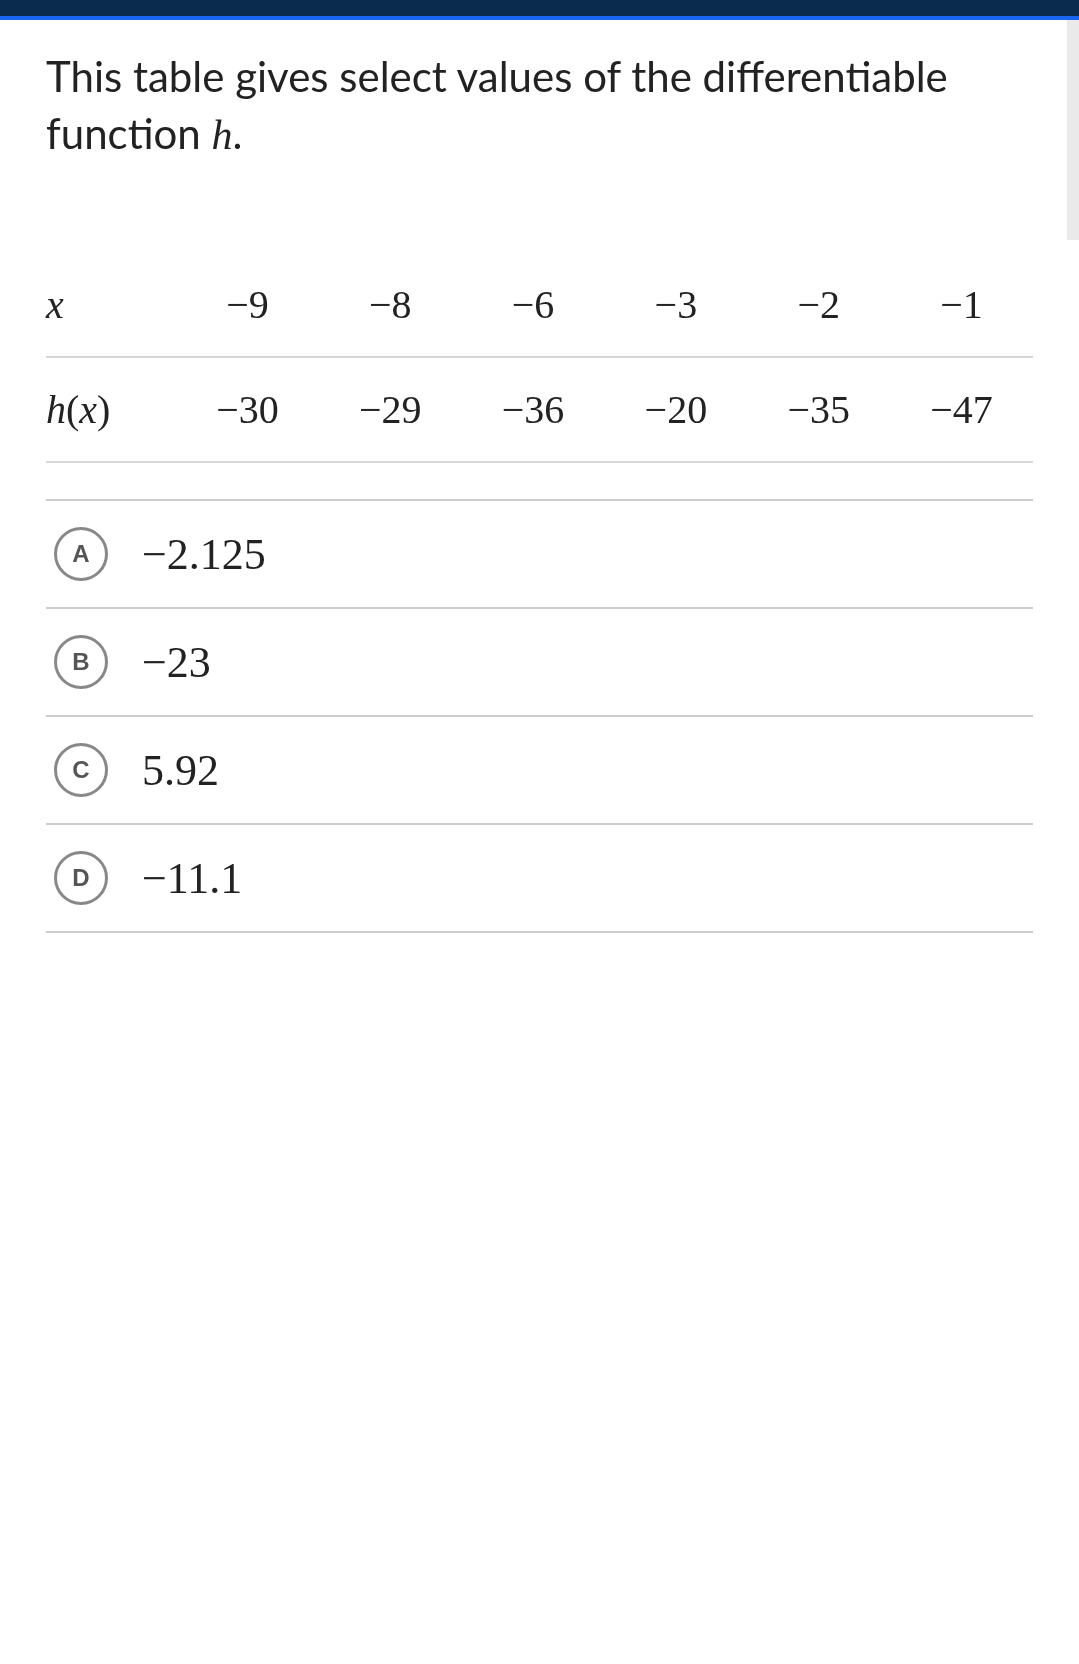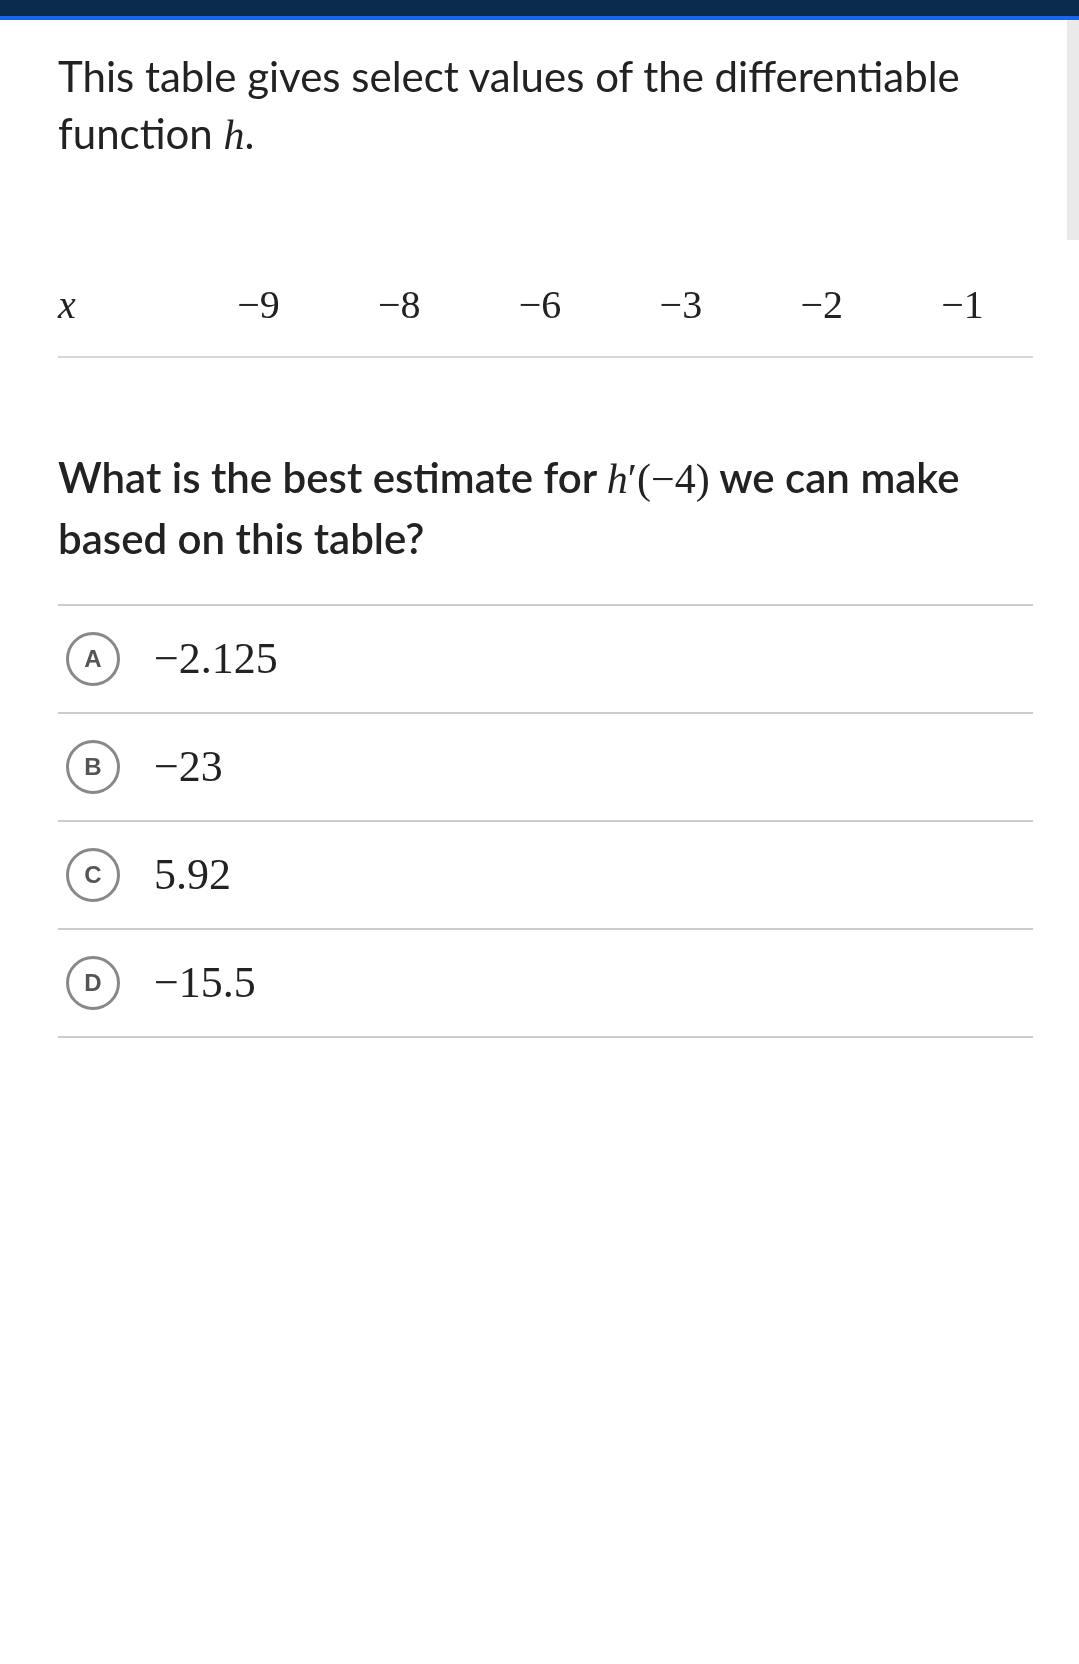--- a/index.html
+++ b/index.html
@@ -15,21 +15,21 @@
     background: #0a2a4e;
     border-bottom: 4px solid #1865f2;
   }
   .rightedge {
     position: absolute;
     right: 0; top: 20px;
     width: 12px; height: 220px;
     background: #eaeaea;
   }
   .content {
-    padding: 28px 46px 0 58px;
+    padding: 28px 46px 0 46px;
   }
   .intro {
     font-size: 42px;
     line-height: 1.35;
     color: #222;
     font-weight: 400;
   }
   .intro .hvar {
     font-family: Georgia, "Times New Roman", serif;
     font-style: italic;
@@ -123,27 +123,33 @@
       <tbody>
           <tr class="r1">
         <td class="rowhdr">x</td>
         <td>−9</td>
         <td>−8</td>
         <td>−6</td>
         <td>−3</td>
         <td>−2</td>
         <td>−1</td>
       </tr>
+      <tr class="r2">
+        <td class="rowhdr" style="font-style:normal"><span style="font-style:italic">h</span>(<span style="font-style:italic">x</span>)</td>
+        <td>−30</td>
+        <td>−29</td>
+        <td>−36</td>
+        <td>−20</td>
+        <td>−35</td>
+        <td>−47</td>
+      </tr>
     </tbody>
       </table>
   </div>
 
-  <p class="question">
-    <span>What is the best estimate for </span><span class="mth"><span class="f">h</span><span>′</span><span>(−4)</span></span><span> we can make based on this table?</span>
-  </p>
 
 
   <div class="answers">
 
     <div class="answer">
       <div class="radio">
         <span>A</span>
       </div>
       <div class="answer-text">−2.125</div>
     </div>
@@ -159,18 +165,18 @@
       <div class="radio">
         <span>C</span>
       </div>
       <div class="answer-text">5.92</div>
     </div>
 
     <div class="answer">
       <div class="radio">
         <span>D</span>
       </div>
-      <div class="answer-text">−15.5</div>
+      <div class="answer-text">−11.1</div>
     </div>
 
   </div>
 
 </div>
 
 </body></html>

